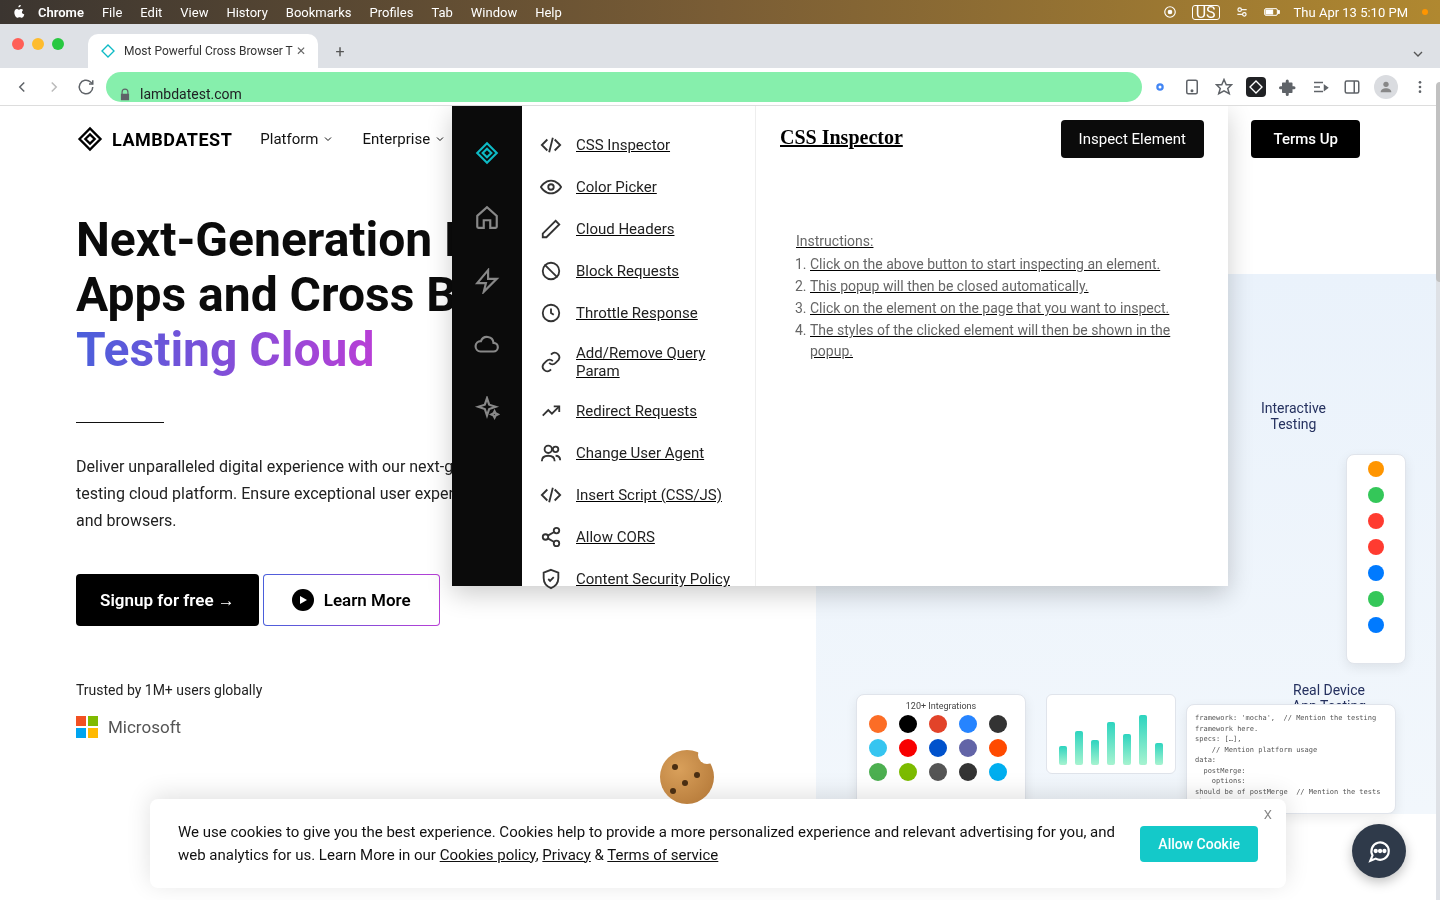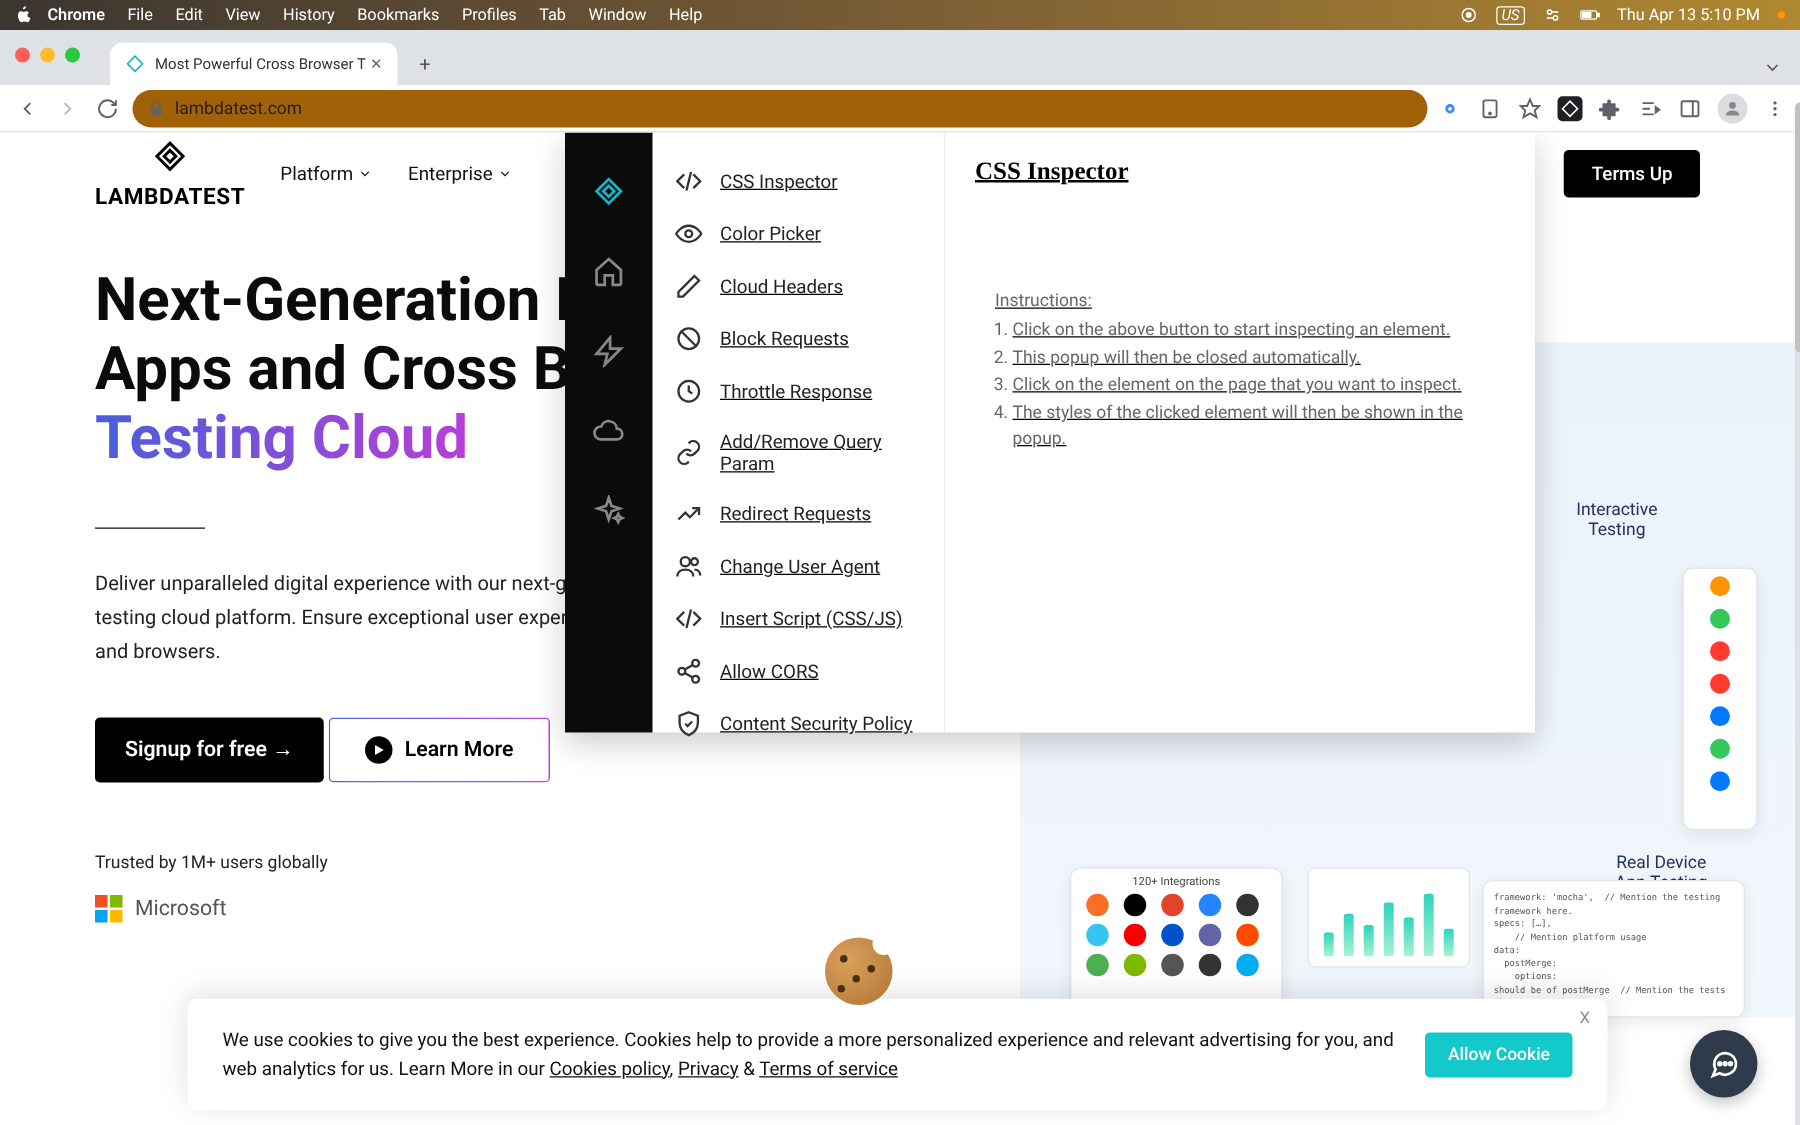--- a/index.html
+++ b/index.html
@@ -6,52 +6,52 @@
 body { width: 1440px; height: 900px; overflow: hidden; background: #f0f0f0; position: relative; }
 
 
 .menubar { height: 24px; background: linear-gradient(90deg, #3b3530 0%, #7a5d35 50%, #b08830 100%); display: flex; align-items: center; padding: 0 12px; color: #fff; font-size: 13px; }
 .menubar .apple { margin-right: 12px; }
 .menubar .app { font-weight: 600; margin-right: 18px; }
 .menubar .menu-item { margin-right: 18px; cursor: default; }
 .menubar .right { margin-left: auto; display: flex; align-items: center; gap: 14px; }
 .menubar .right .ico { width: 16px; height: 16px; display: inline-flex; align-items: center; justify-content: center; }
 .menubar .right .clock { font-weight: 400; }
-.menubar .us { border: 1px solid #fff; border-radius: 3px; padding: 0 3px; font-size: 12px; line-height: 13px; font-style: italic; }
+.menubar .us { border: 1px solid #fff; border-radius: 3px; padding: 0 3px; font-size: 16px; line-height: 13px; }
 
 
 .chrome { position: absolute; top: 24px; left: 0; right: 0; bottom: 0; background: #dee1e6; }
 .tabstrip { height: 44px; display: flex; align-items: flex-end; padding: 0 8px; position: relative; }
 .traffic { position: absolute; left: 12px; top: 14px; display: flex; gap: 8px; }
 .traffic span { width: 12px; height: 12px; border-radius: 50%; display: block; }
 .traffic .r { background: #ff5f57; }
 .traffic .y { background: #febc2e; }
 .traffic .g { background: #28c840; }
 .tab { margin-left: 80px; height: 34px; background: #fff; border-radius: 10px 10px 0 0; display: flex; align-items: center; padding: 0 12px; min-width: 230px; font-size: 12px; color: #333; }
 .tab .favicon { width: 16px; height: 16px; margin-right: 8px; color: #0ebac5; }
 .tab .close { margin-left: auto; color: #666; }
 .newtab { width: 28px; height: 28px; display: flex; align-items: center; justify-content: center; margin-left: 8px; margin-bottom: 3px; color: #555; }
 .tab-overflow { margin-left: auto; margin-bottom: 6px; margin-right: 6px; color: #555; }
 
 .toolbar { height: 38px; background: #fff; display: flex; align-items: center; padding: 0 10px; gap: 8px; border-bottom: 1px solid #ddd; }
 .toolbar .navbtn { width: 24px; height: 24px; display: flex; align-items: center; justify-content: center; color: #5f6368; }
 .toolbar .navbtn.disabled { color: #bbb; }
-.omnibox { flex: 1; height: 30px; background: #a16207; border-radius: 15px; display: flex; align-items: center; padding: 0 12px; font-size: 14px; color: #202124; }
+.omnibox { flex: 1; height: 30px; background: #86efac; border-radius: 15px; display: flex; align-items: flex-end; padding: 0 12px; font-size: 14px; color: #202124; }
 .omnibox .lock { margin-right: 8px; color: #5f6368; }
 .toolbar .right-icons { display: flex; align-items: center; gap: 12px; color: #5f6368; }
 .toolbar .right-icons .ico { width: 20px; height: 20px; display: flex; align-items: center; justify-content: center; }
 .toolbar .ext-active { background: #202124; color: #fff; border-radius: 4px; padding: 2px; }
 .toolbar .avatar { width: 24px; height: 24px; border-radius: 50%; background: #dadce0; display: flex; align-items: center; justify-content: center; }
 
 
 .page { position: absolute; top: 82px; left: 0; right: 4px; bottom: 0; background: #fff; overflow: hidden; }
 .page-scroll { position: absolute; right: -4px; top: 82px; width: 8px; height: 200px; background: #c1c1c1; border-radius: 4px; }
 
 .site-header { height: 66px; display: flex; align-items: center; padding: 0 76px; }
-.logo { display: flex; align-items: center; gap: 8px; font-weight: 700; font-size: 18px; letter-spacing: 0.5px; flex-direction: column; }
+.logo { display: flex; align-items: center; gap: 8px; font-weight: 700; font-size: 18px; letter-spacing: 0.5px; }
 .logo svg { width: 28px; height: 28px; }
 .nav { display: flex; gap: 28px; margin-left: 28px; font-size: 15px; color: #111; }
 .nav .item { display: flex; align-items: center; gap: 4px; }
 .spacer { flex: 1; }
 .signup { background: #000; color: #fff; padding: 10px 22px; border-radius: 4px; font-size: 15px; font-weight: 500; }
 
 .hero { position: relative; padding: 40px 76px 0; }
 .hero h1 { font-size: 48px; font-weight: 700; line-height: 1.15; color: #0b0b0b; max-width: 640px; }
 .hero h1 .grad { background: linear-gradient(90deg, #4a5fdb 0%, #b83fd6 100%); -webkit-background-clip: text; background-clip: text; color: transparent; }
 .hero .divider { width: 88px; height: 1px; background: #111; margin: 44px 0 30px; }
@@ -506,20 +506,21 @@
             <span class="lico">
               <svg viewBox="0 0 24 24" fill="none" stroke="currentColor" stroke-width="2">
                 <path d="M12 2l8 3v6c0 5-3 9-8 11-5-2-8-6-8-11V5z"></path>
                 <polyline points="9 12 11 14 15 10"></polyline>
               </svg>
             </span>
             <span>Content Security Policy</span>
           </div>
       </div>
       <div class="ext-detail">
+        <div class="inspect-btn">Inspect Element</div>
         <h2>CSS Inspector</h2>
         <div class="instructions">
           <div class="heading">Instructions:</div>
           <ol>
             <li>Click on the above button to start inspecting an element.</li>
             <li>This popup will then be closed automatically.</li>
             <li>Click on the element on the page that you want to inspect.</li>
             <li>The styles of the clicked element will then be shown in the popup.</li>
           </ol>
         </div>

